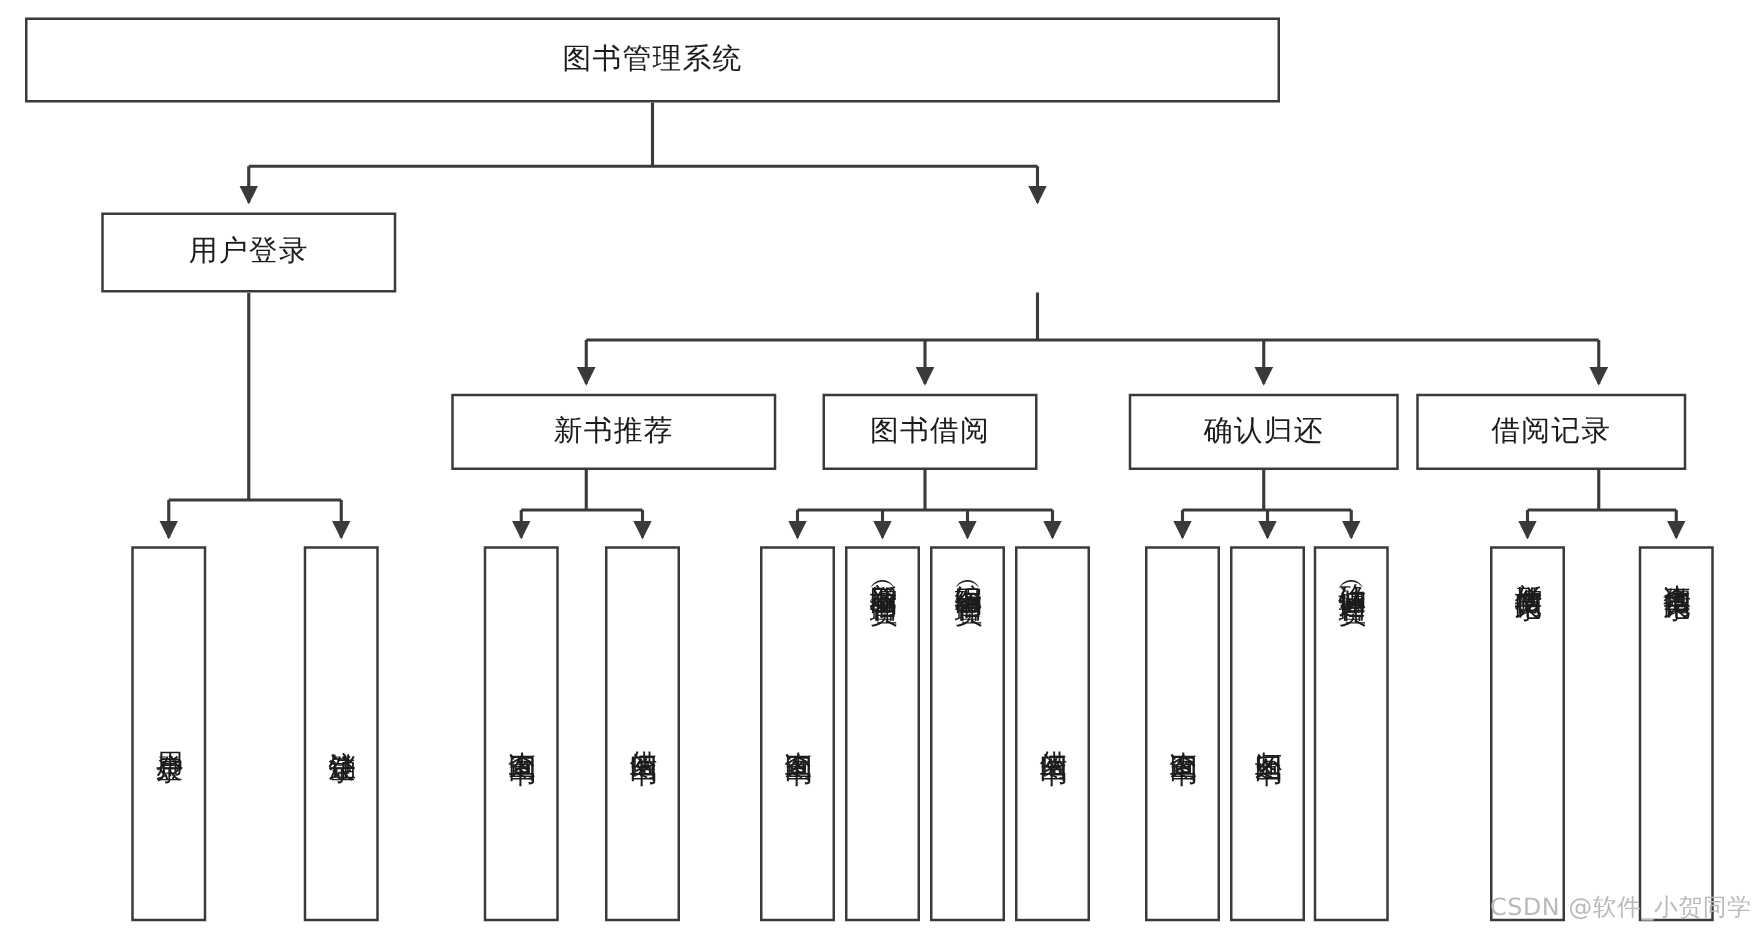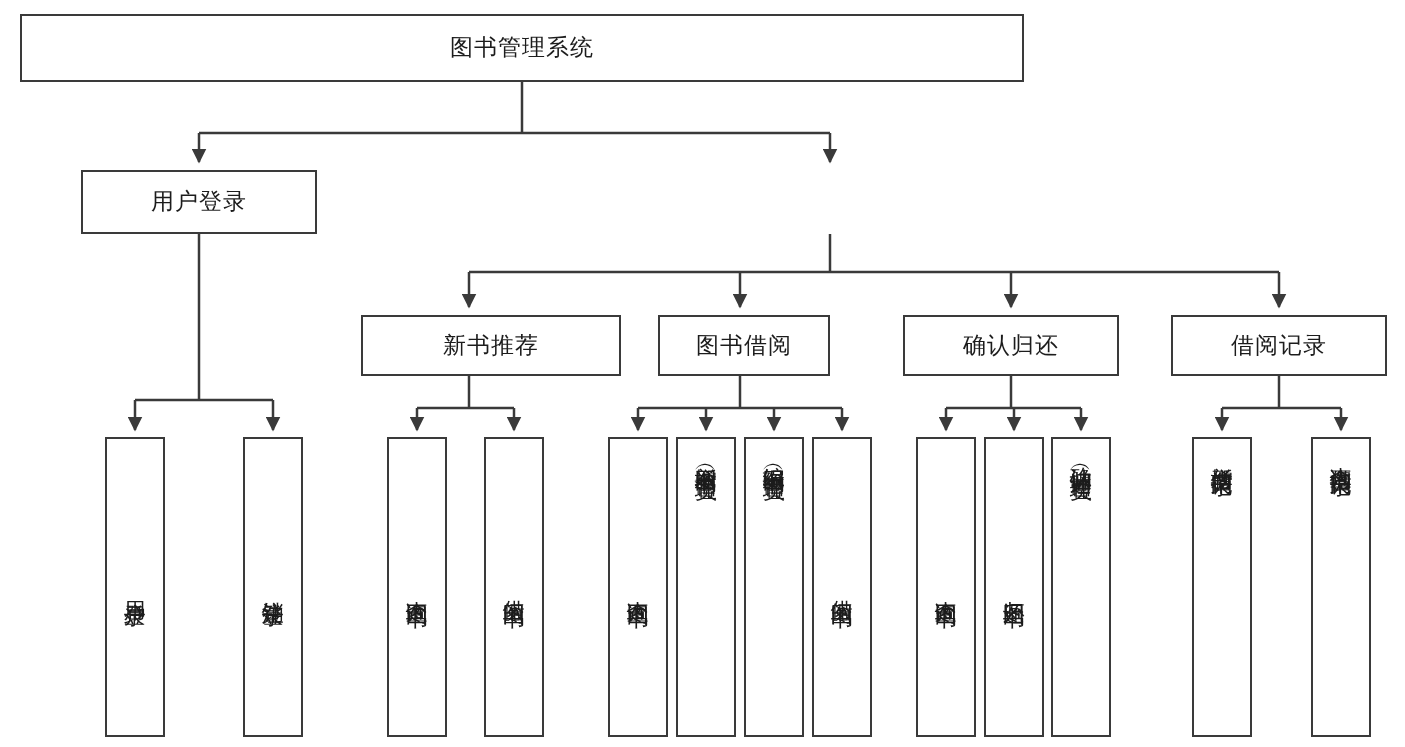--- a/index.html
+++ b/index.html
@@ -117,21 +117,21 @@
     </g>
   </svg>
 
   <div class="node horiz" id="node-root" style="left: 20px; top: 14px; width: 1004px; height: 68px;">图书管理系统</div>
 
   <div class="node horiz" id="node-l2-0" style="left: 81px; top: 170px; width: 236px; height: 64px;">用户登录</div>
 
   <div class="node horiz" id="node-l3-0" style="left: 361px; top: 315px; width: 260px; height: 61px;">新书推荐</div>
   <div class="node horiz" id="node-l3-1" style="left: 632px; top: 315px; width: 172px; height: 61px; margin-left: 26px;">图书借阅</div>
   <div class="node horiz" id="node-l3-2" style="left: 903px; top: 315px; width: 216px; height: 61px;">确认归还</div>
-  <div class="node horiz" id="node-l3-3" style="left: 1171px; top: 315px; width: 216px; height: 61px;">借阅记录</div>
+  <div class="node horiz" id="node-l3-3" style="left: 1133px; top: 315px; width: 216px; height: 61px;">借阅记录</div>
 
   <div class="node vert mid" id="node-leaf-0" style="left: 105px; top: 437px; width: 60px; height: 300px; padding-top: 0px;">
     <span class="vtext">用户登录</span>
   </div>
   <div class="node vert mid" id="node-leaf-1" style="left: 243px; top: 437px; width: 60px; height: 300px; padding-top: 0px;">
     <span class="vtext">注销登录</span>
   </div>
   <div class="node vert mid" id="node-leaf-2" style="left: 387px; top: 437px; width: 60px; height: 300px; padding-top: 0px;">
     <span class="vtext">查询图书</span>
   </div>
@@ -159,14 +159,15 @@
   <div class="node vert" id="node-leaf-10" style="left: 1051px; top: 437px; width: 60px; height: 300px;">
     <span class="vtext">确认归还（管理员）</span>
   </div>
   <div class="node vert" id="node-leaf-11" style="left: 1192px; top: 437px; width: 60px; height: 300px;">
     <span class="vtext">新增借阅记录</span>
   </div>
   <div class="node vert" id="node-leaf-12" style="left: 1311px; top: 437px; width: 60px; height: 300px;">
     <span class="vtext">查询借阅记录</span>
   </div>
 
+  <div class="watermark" id="watermark" style="left: 1192px; top: 713px;">CSDN @软件_小贺同学</div>
 
 </div>
 
 </body></html>

